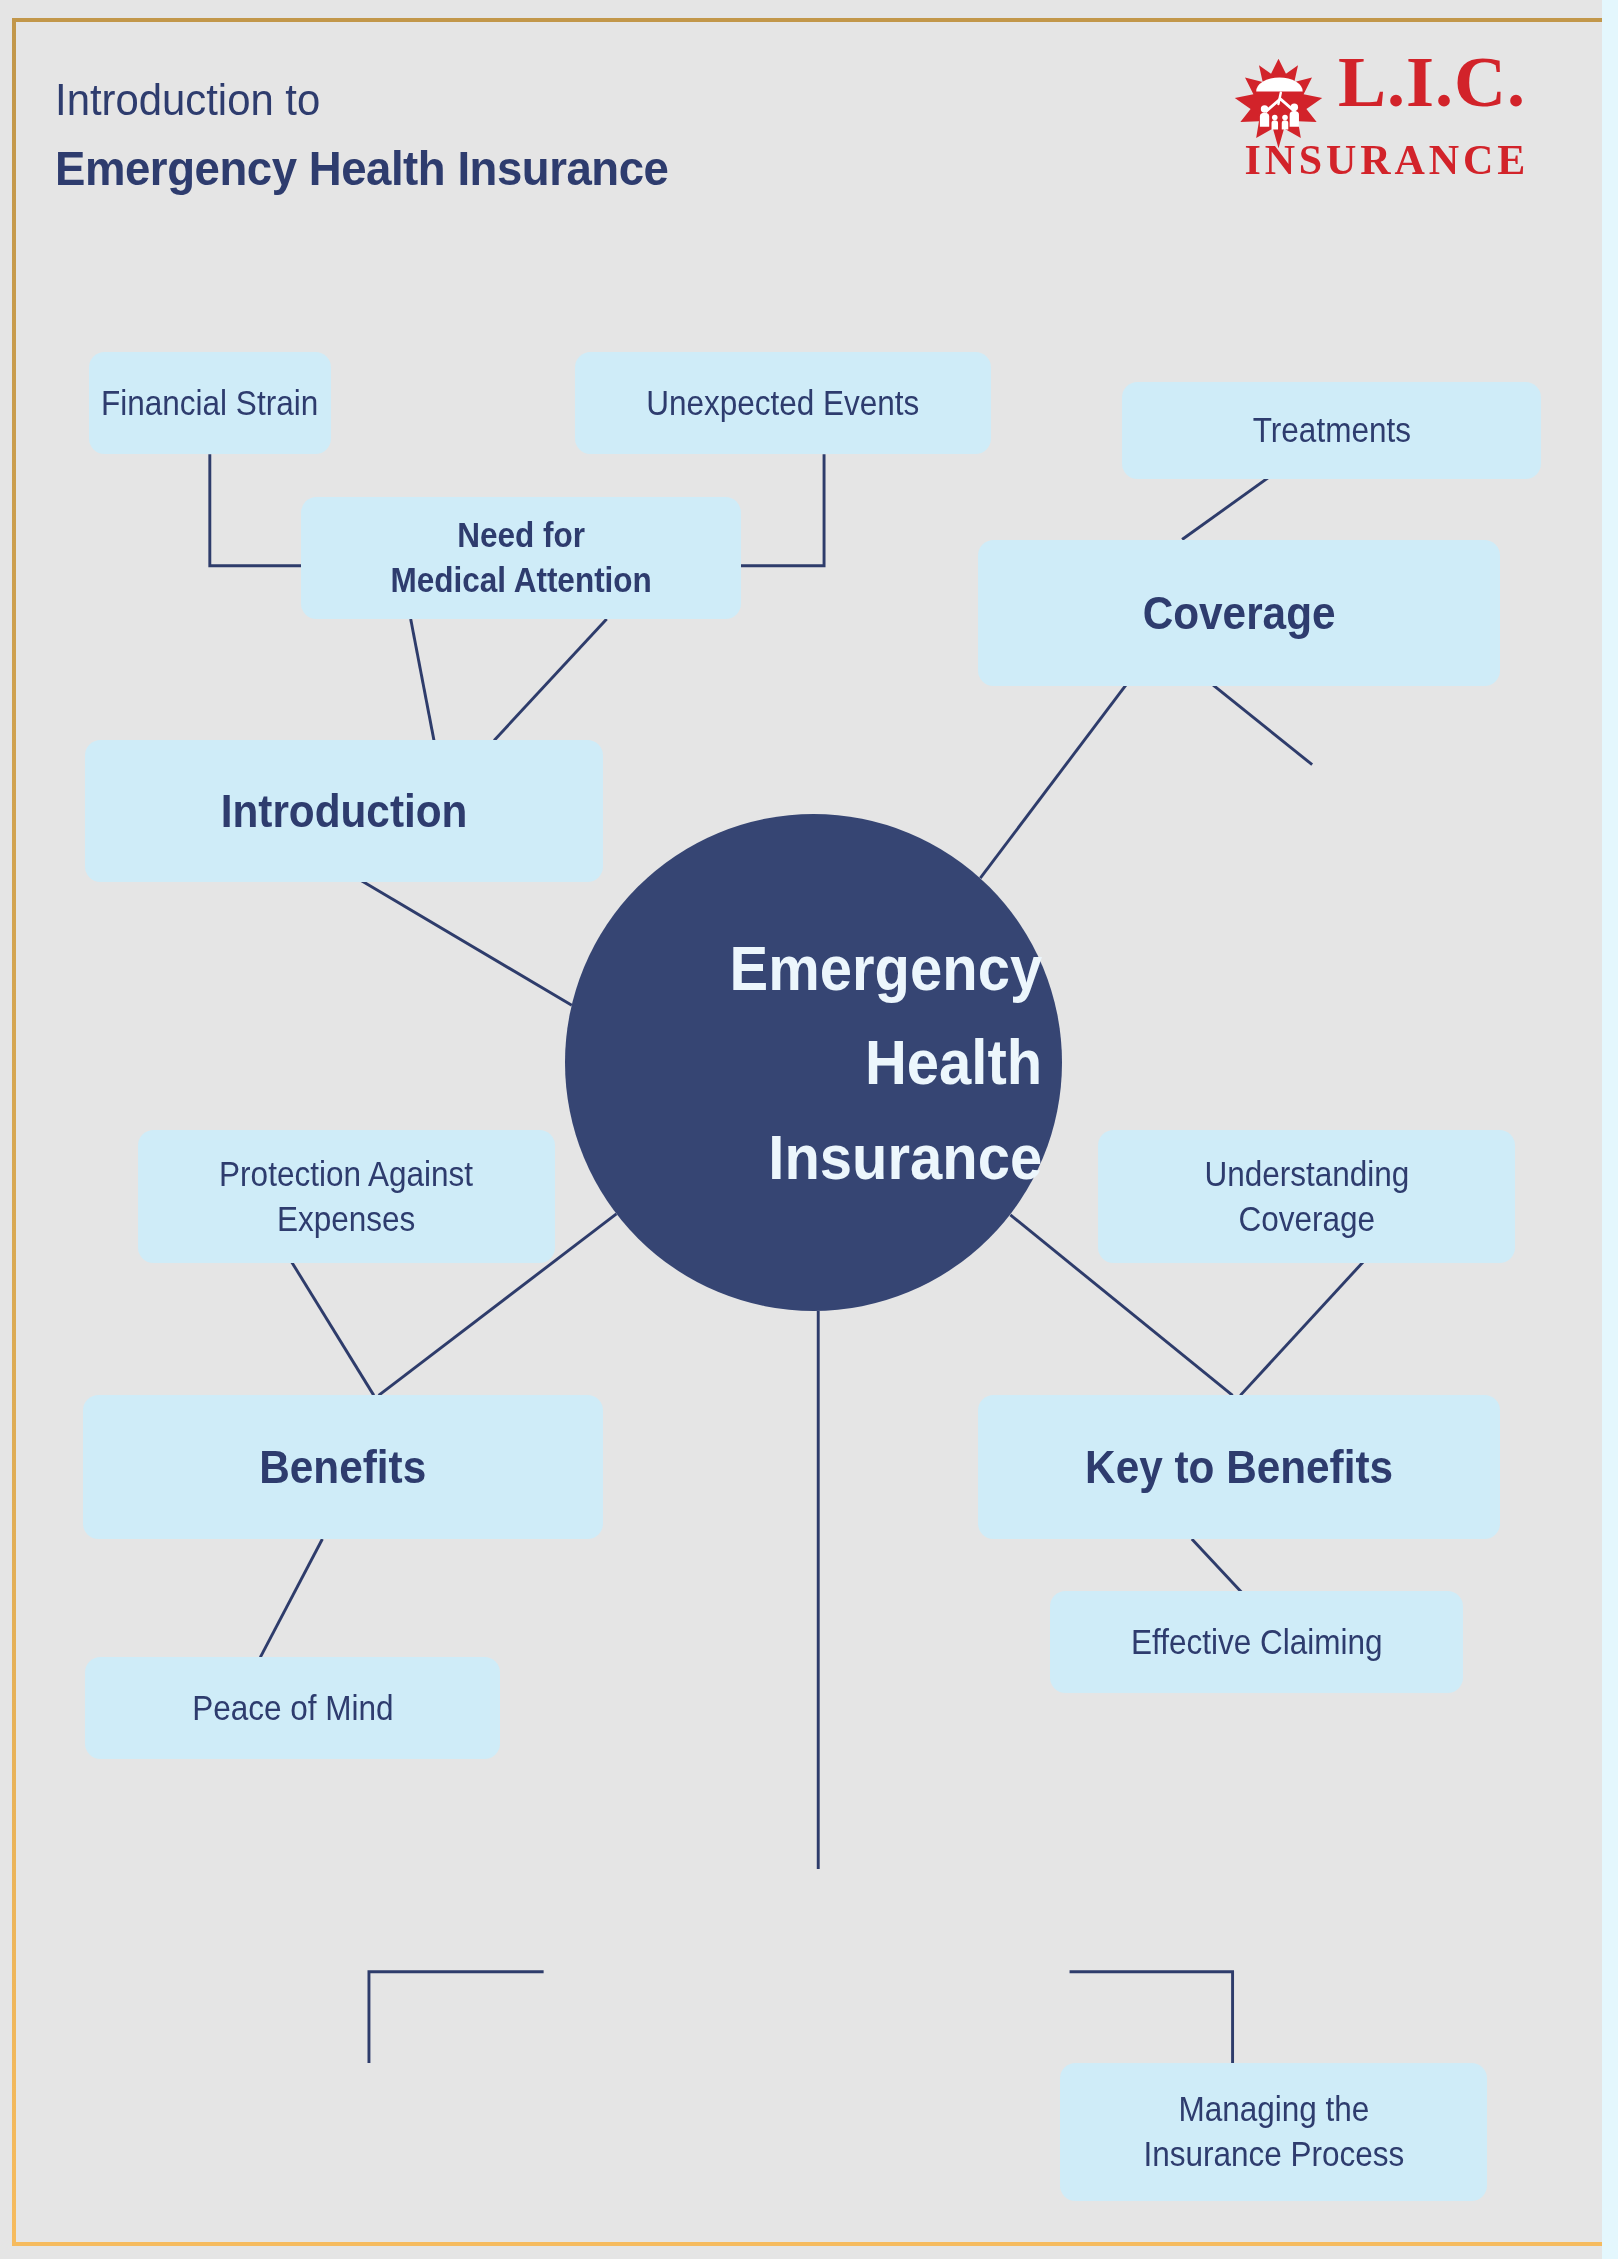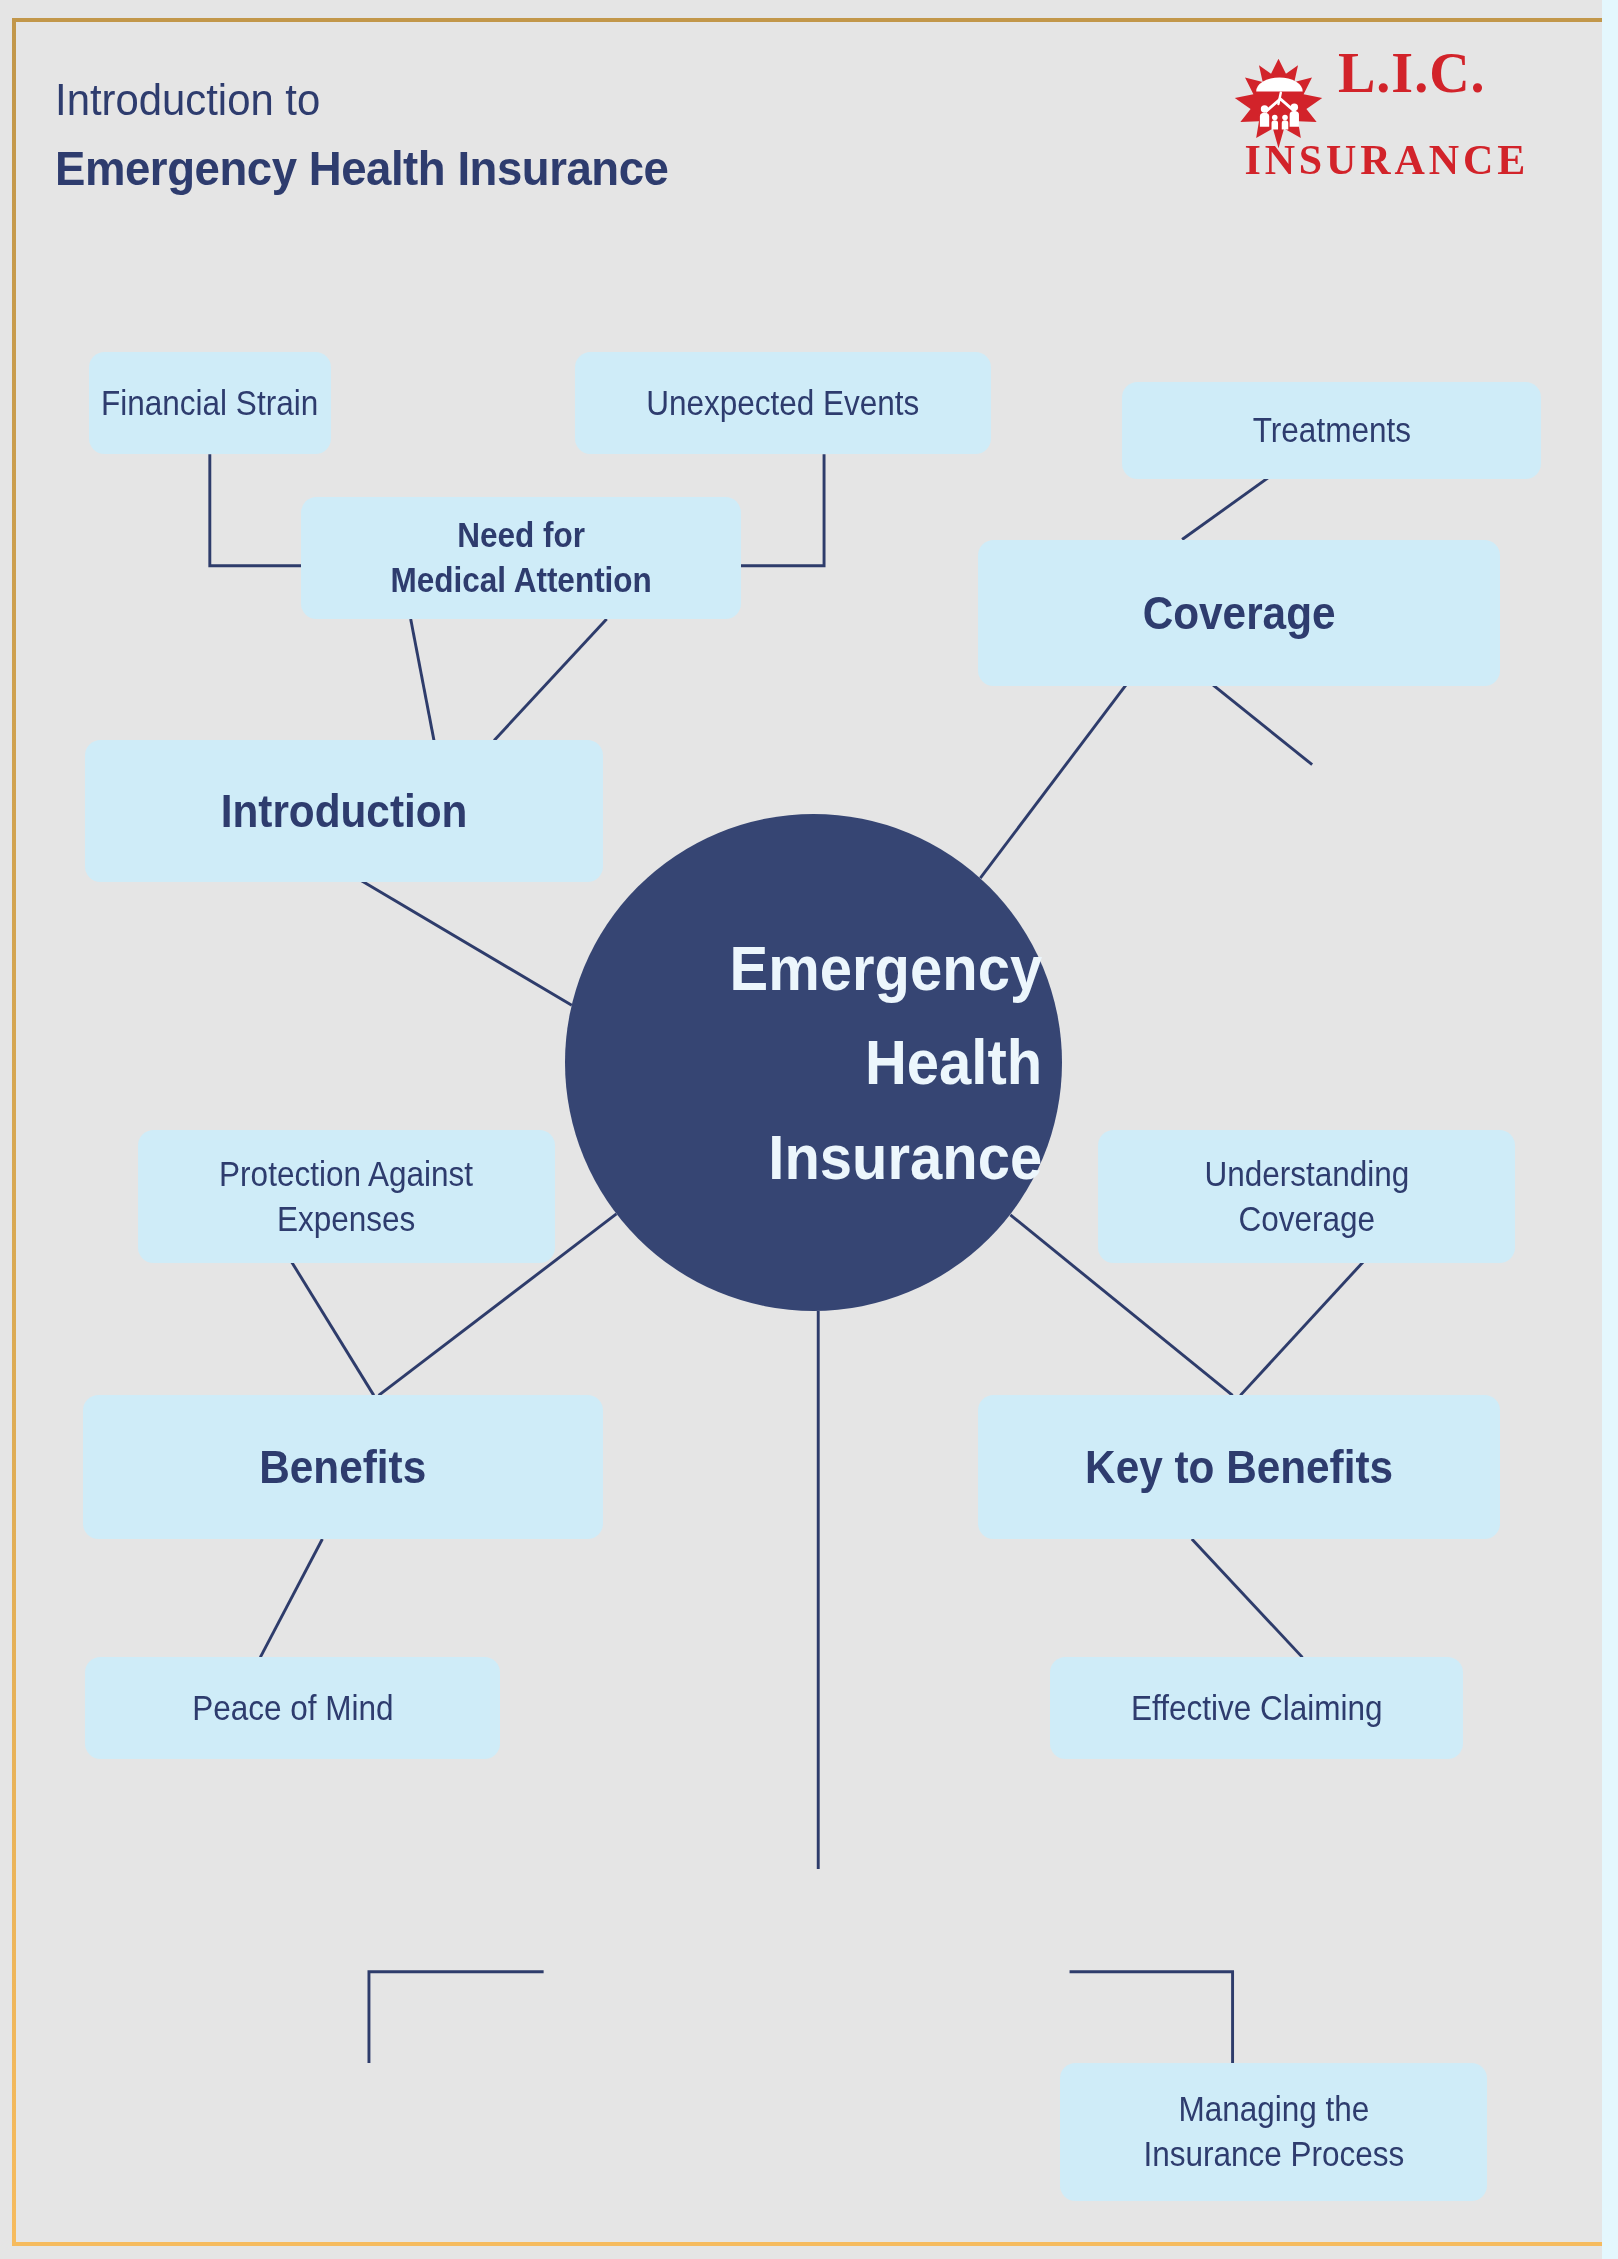--- a/index.html
+++ b/index.html
@@ -16,21 +16,21 @@
     border:4.9px solid;
     border-image:linear-gradient(180deg,#c2974a 0%,#d9a953 55%,#f6bb5e 100%) 1;
     pointer-events:none;
   }
   .header{position:absolute;left:55px;top:74px;color:#2e3c6e;}
   .t1{font-size:45px;font-weight:400;transform:scaleX(.93);transform-origin:left;}
   .t2{font-size:49px;font-weight:700;margin-top:13.6px;transform:scaleX(.93);transform-origin:left;letter-spacing:-0.5px;}
   .logo{position:absolute;left:1225px;top:49px;width:349px;height:155px;}
   .logo .leaf{position:absolute;left:0;top:7.8px;width:107px;height:93px;}
   .logo .lic{position:absolute;left:113px;top:-7.8px;font-family:"Liberation Serif","DejaVu Serif",serif;
-    font-weight:700;font-size:56px;color:#d2232a;letter-spacing:1px;line-height:1.15;}
+    font-weight:700;font-size:72px;color:#d2232a;letter-spacing:1px;line-height:1.15;}
   .logo .ins{position:absolute;left:19.4px;top:87px;font-family:"Liberation Serif","DejaVu Serif",serif;
     font-weight:700;font-size:42px;color:#d2232a;letter-spacing:3.9px;}
   svg.edges{position:absolute;left:0;top:0;width:1619px;height:2259px;}
   svg.edges path{stroke:#2e3c6b;stroke-width:3;fill:none;}
   .node{
     position:absolute;background:#cfecf8;border-radius:15.5px;
     display:flex;align-items:center;justify-content:center;
     color:#2e3c6e;font-size:35px;font-weight:400;text-align:center;
   }
   .node span{white-space:pre-line;line-height:1.28;transform:scaleX(.9);}
@@ -141,21 +141,21 @@
   </div>
 
   <div class="node major" style="left:978px;top:1395px;width:522px;height:144px">
     <span>Key to Benefits</span>
   </div>
 
   <div class="node" style="left:85px;top:1657px;width:415px;height:102px">
     <span>Peace of Mind</span>
   </div>
 
-  <div class="node" style="left:1050px;top:1657px;width:413px;height:102px">
+  <div class="node" style="left:1050px;top:1591px;width:413px;height:102px">
     <span>Effective Claiming</span>
   </div>
 
 
 
   <div class="node" style="left:1060px;top:2063px;width:427px;height:138px">
     <span>Managing the
 Insurance Process</span>
   </div>
 

